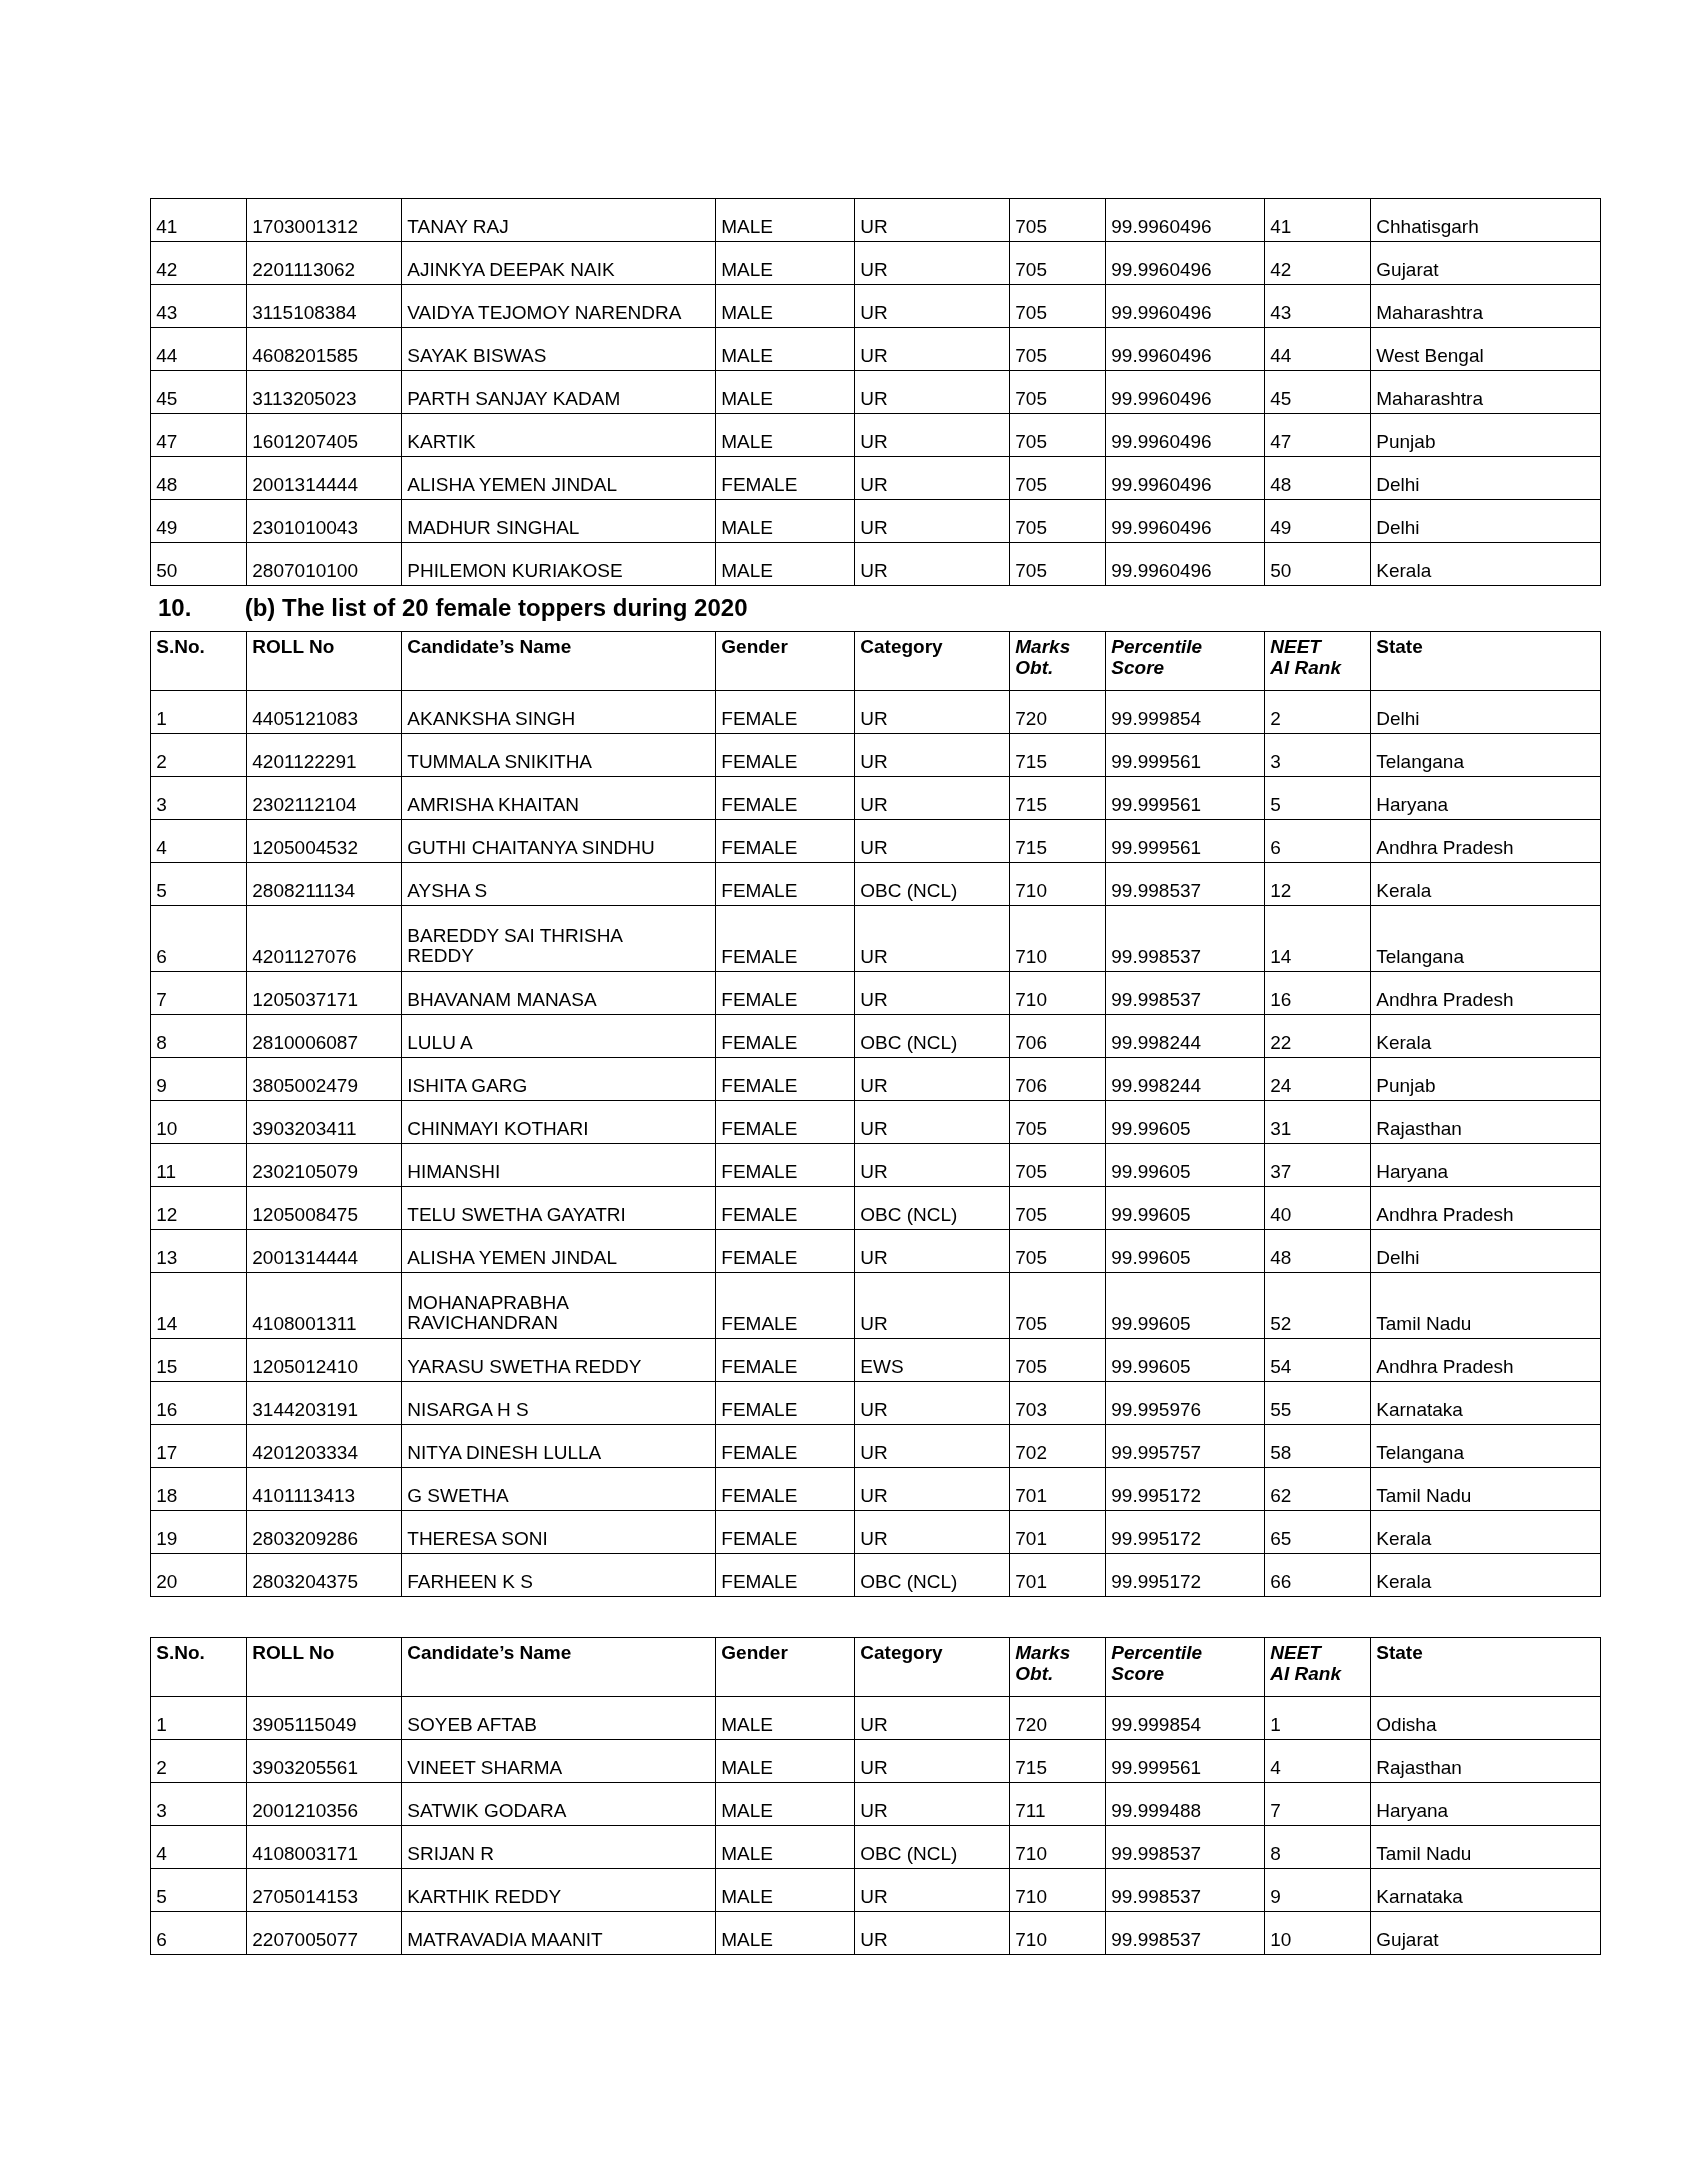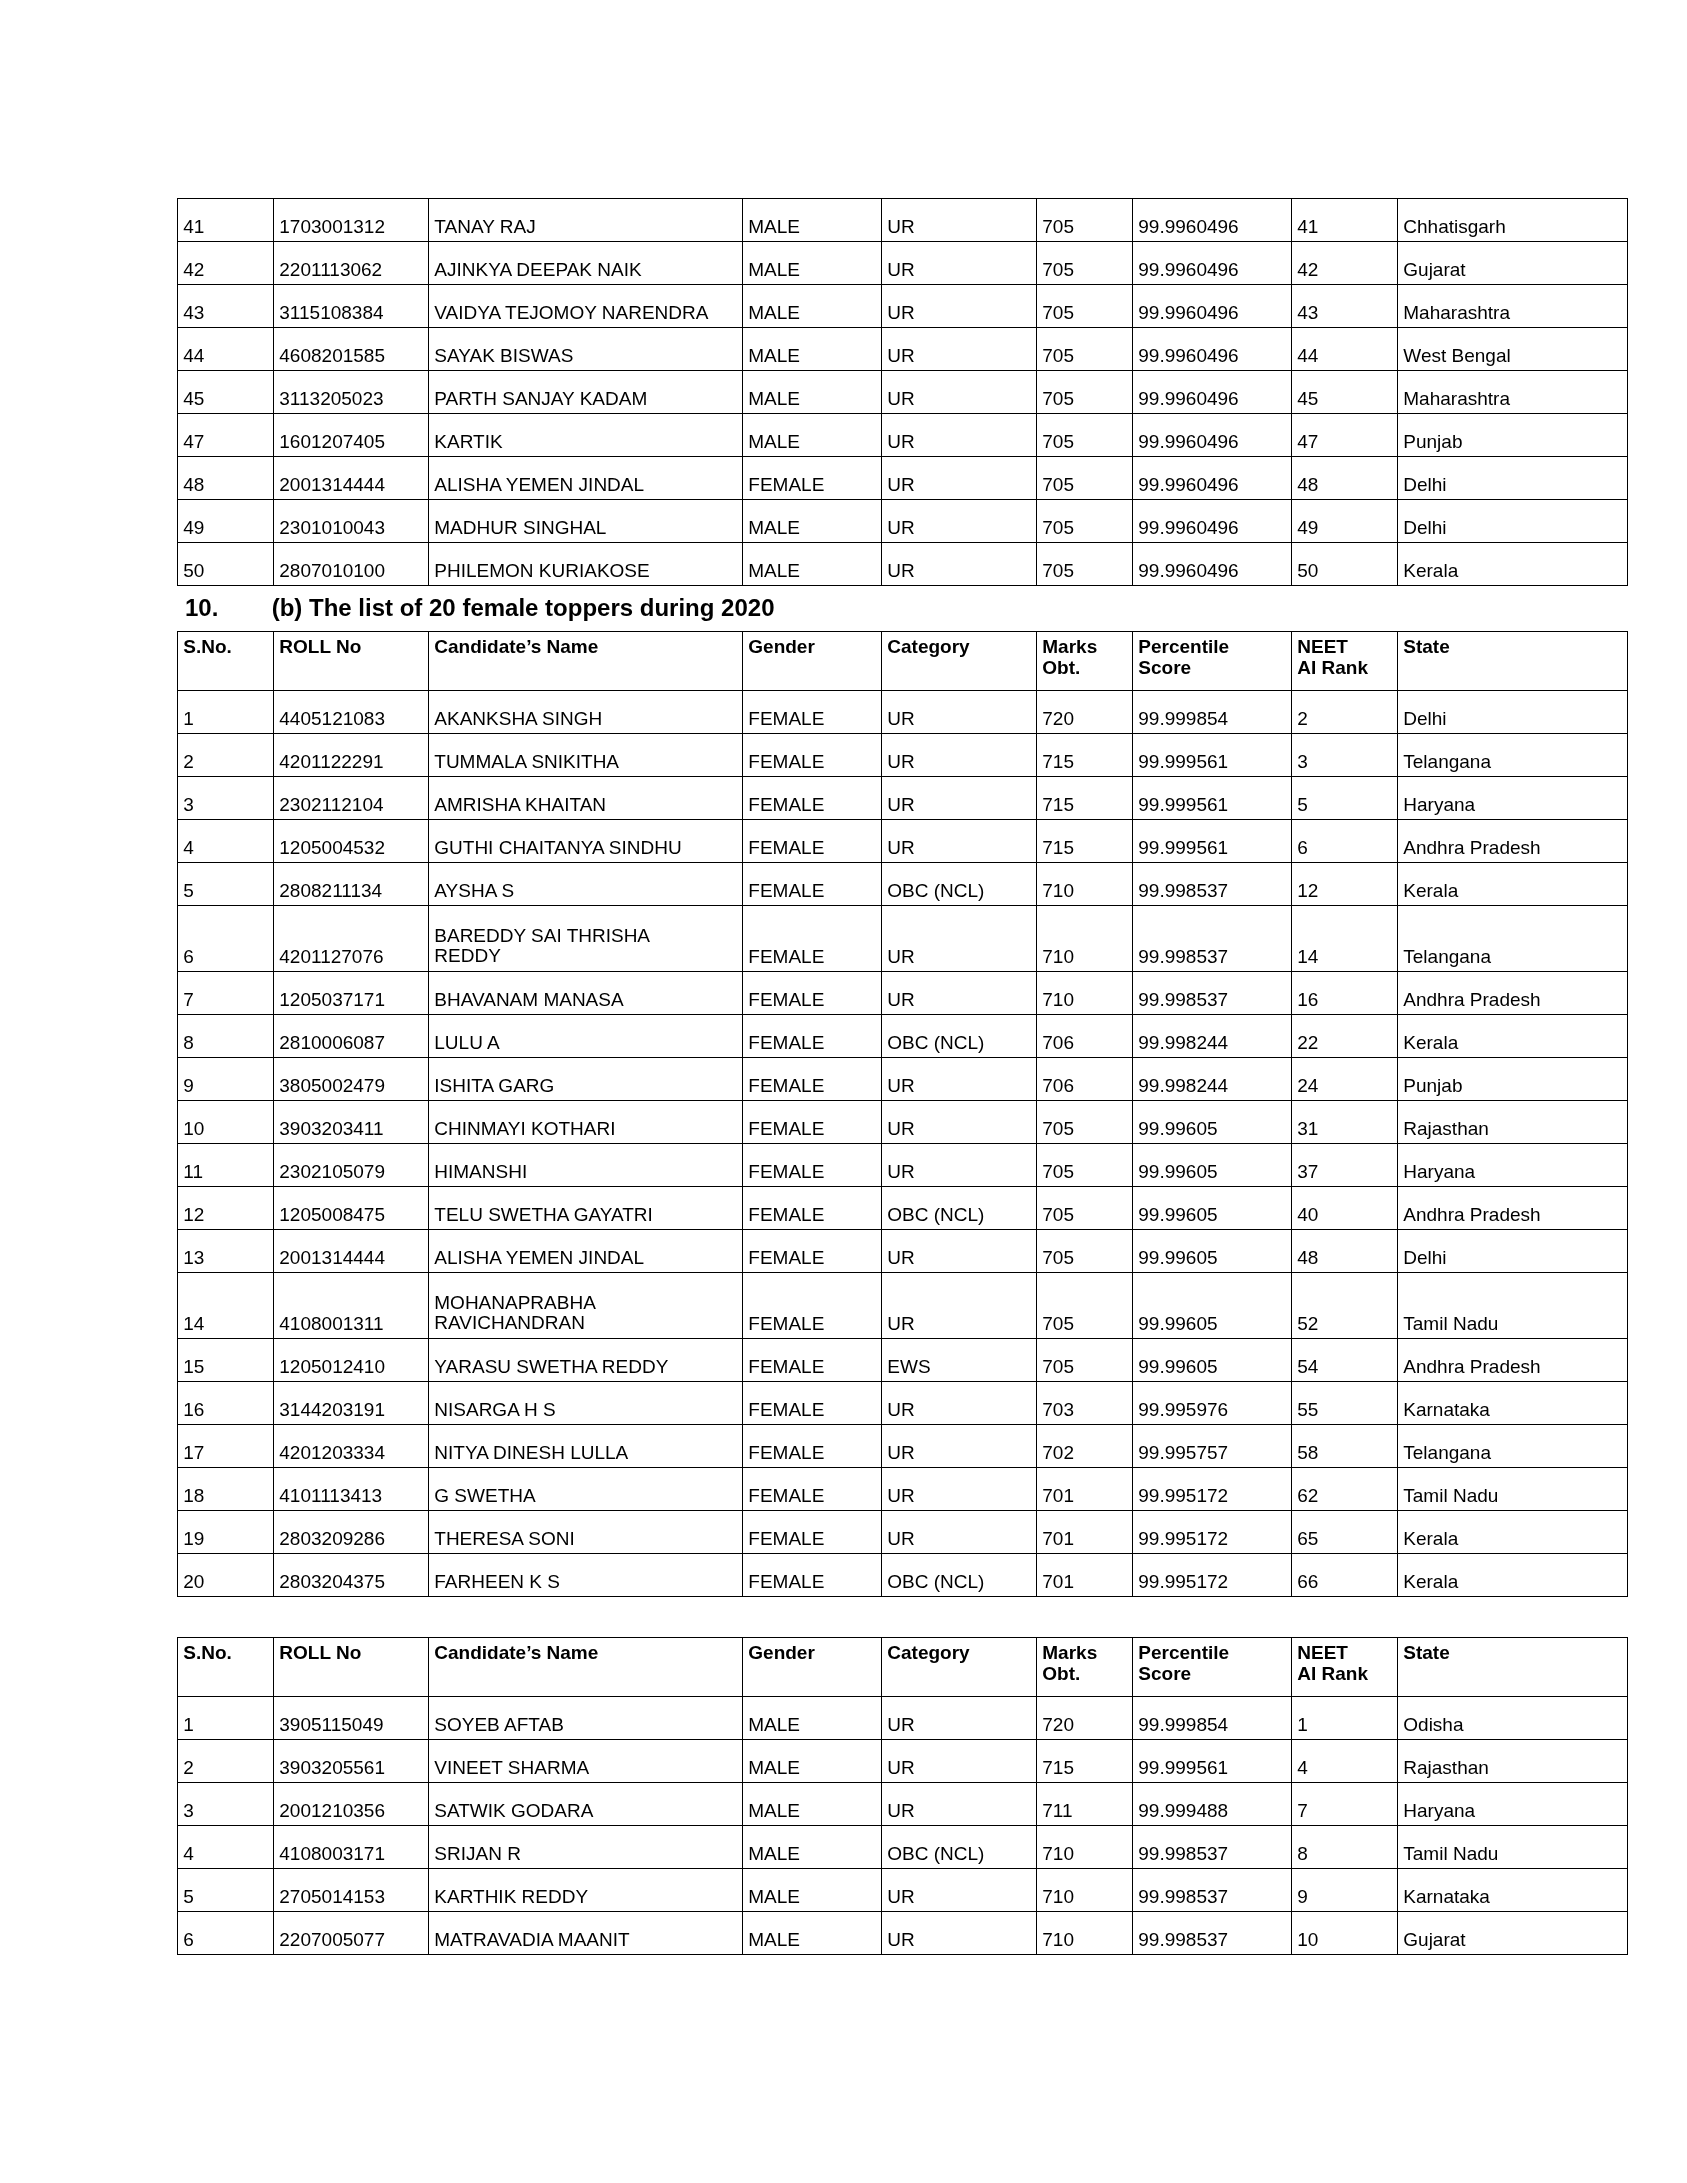--- a/index.html
+++ b/index.html
@@ -19,21 +19,21 @@
   .page {
     position: absolute;
     left: 0;
     top: 0;
     width: 1687px;
     height: 2183px;
     box-sizing: border-box;
   }
   .content {
     position: absolute;
-    left: 177px;
+    left: 150px;
     top: 0;
     width: 1450px;
   }
 
   table.toppers {
     border-collapse: collapse;
     width: 1450px;
     table-layout: fixed;
     font-size: 19px;
     line-height: 1.12;
@@ -71,21 +71,21 @@
   col.c-sno   { width: 96px; }
   col.c-roll  { width: 155px; }
   col.c-name  { width: 314px; }
   col.c-gen   { width: 139px; }
   col.c-cat   { width: 155px; }
   col.c-marks { width: 96px; }
   col.c-pct   { width: 159px; }
   col.c-rank  { width: 106px; }
   col.c-state { width: 230px; }
 
-  .hdr-line2 { display: block; }
+  .hdr-line2 { display: block; font-style: italic; }
 
   h2.section-heading {
     font-size: 24px;
     font-weight: bold;
     margin: 8px;
     padding: 0;
     line-height: 1.2;
     white-space: pre;
   }
   .heading-b { margin-top: 20px; margin-bottom: 17px; margin-left: 40px; }

